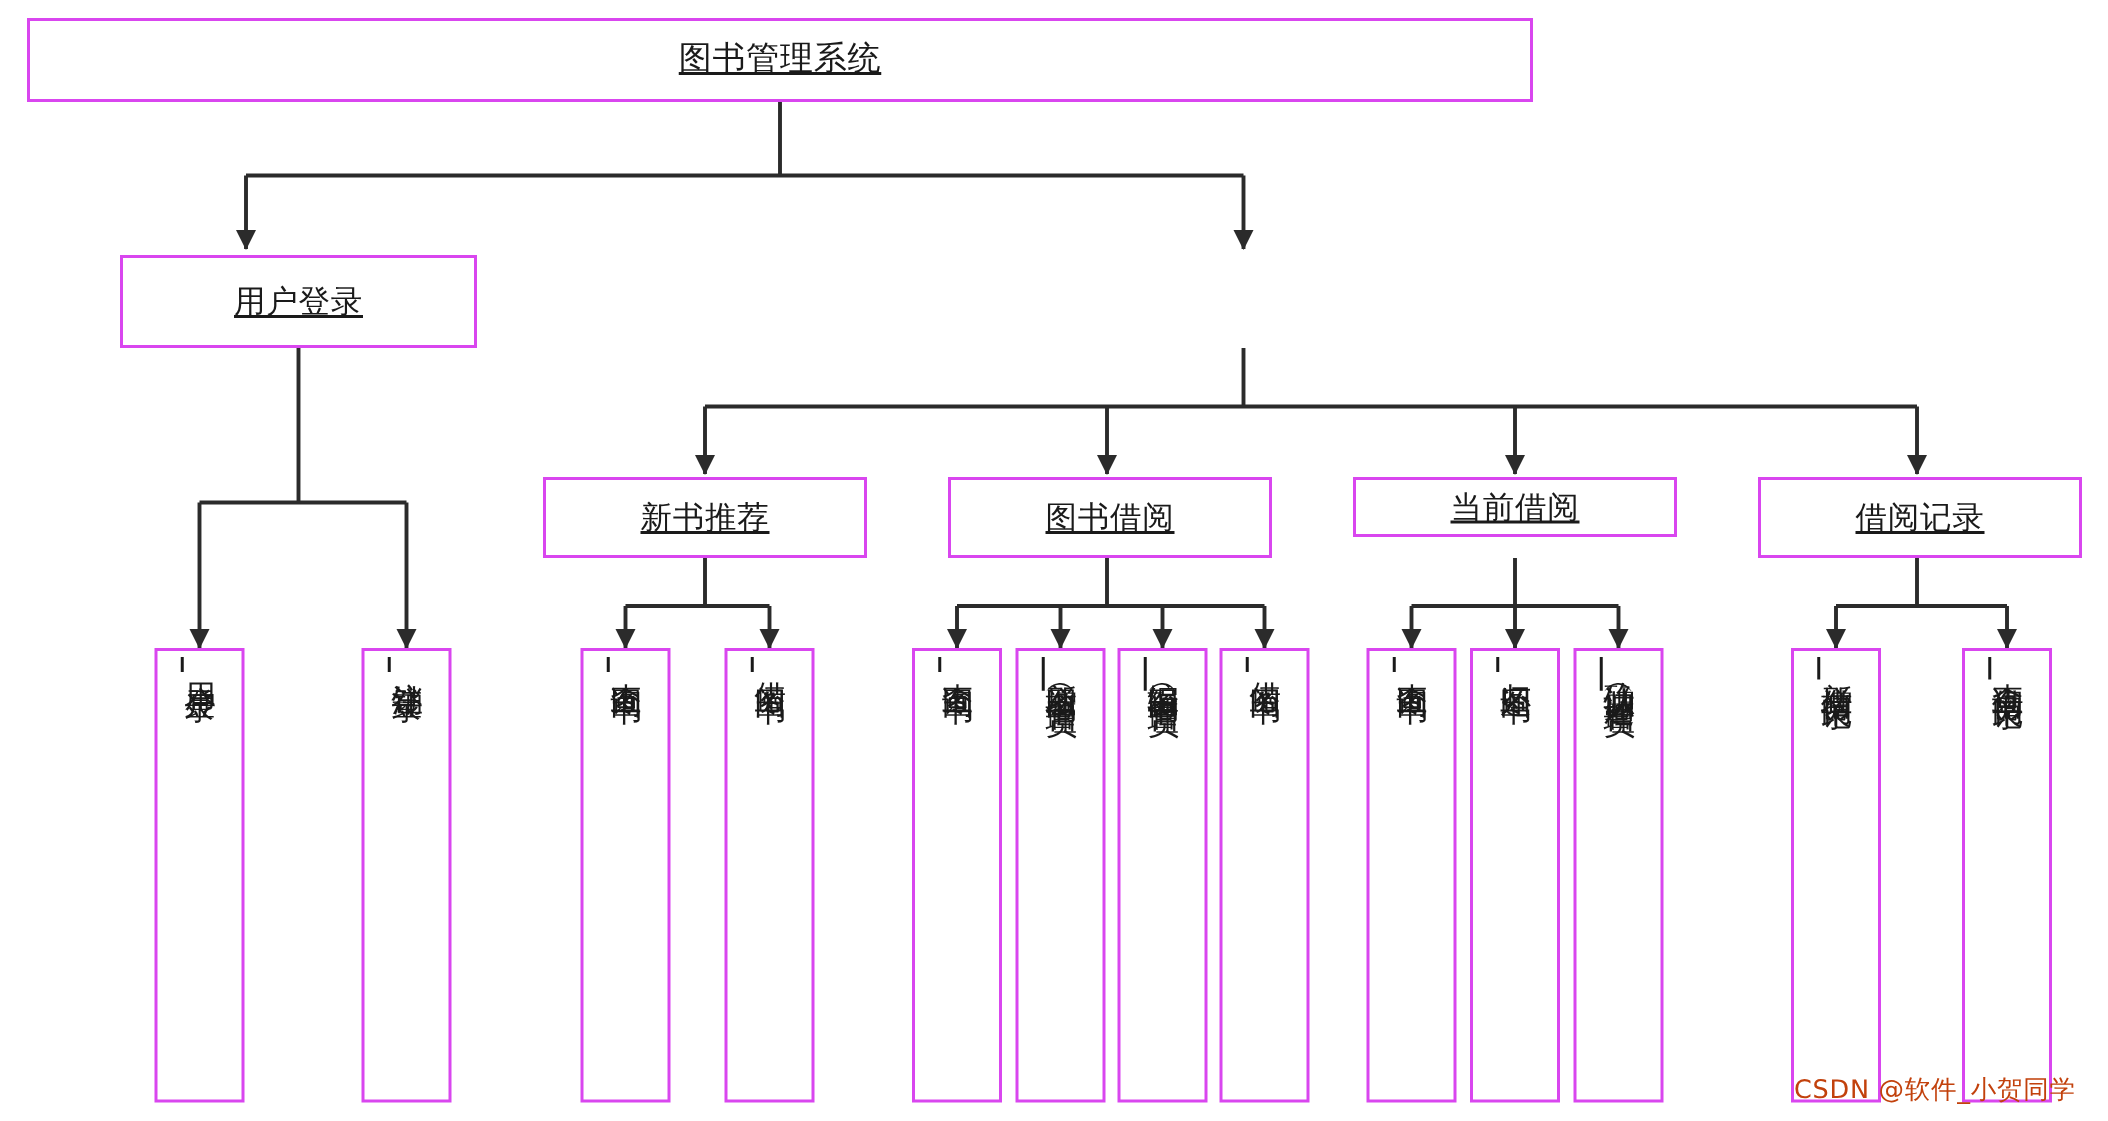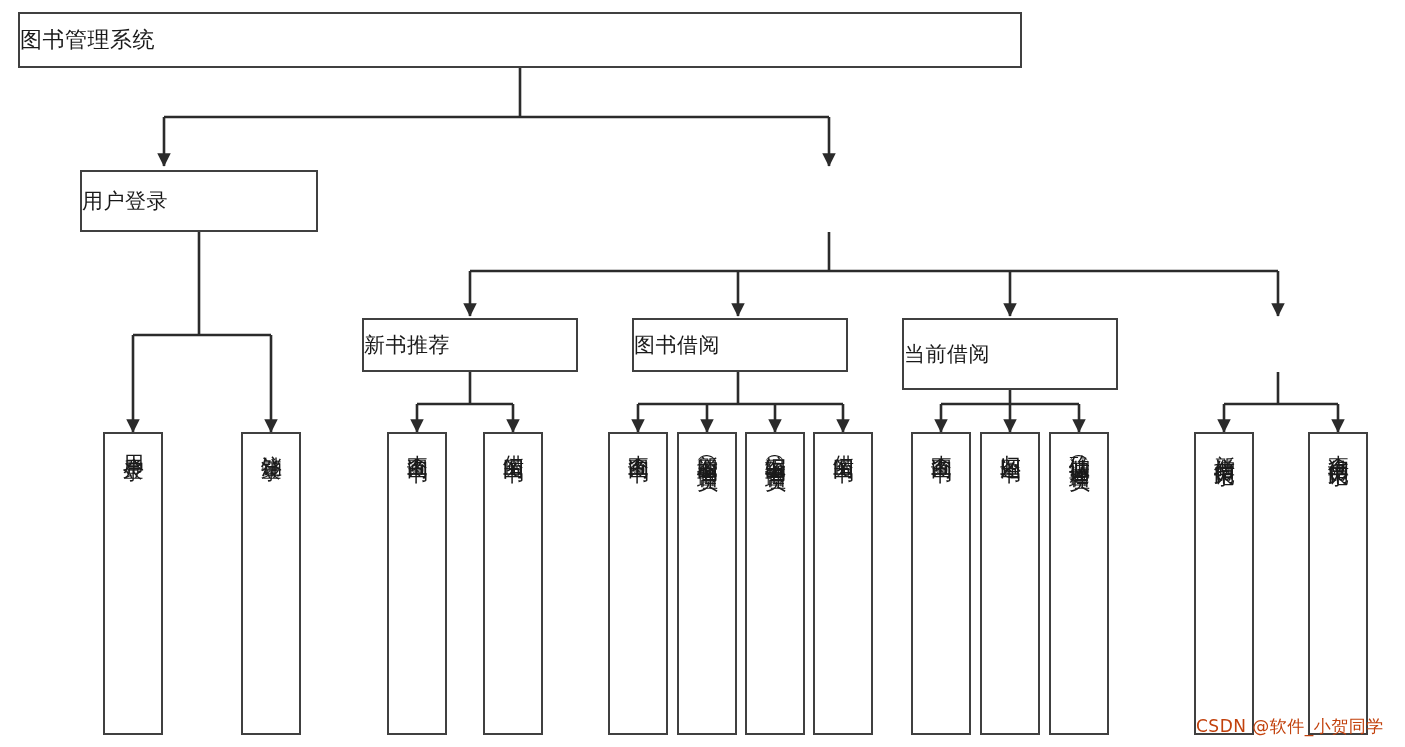--- a/index.html
+++ b/index.html
@@ -22,26 +22,27 @@
     position: absolute;
     left: 0;
     top: 0;
     width: 1405px;
     height: 747px;
     pointer-events: none;
   }
   .node {
     position: absolute;
     box-sizing: border-box;
-    border: 2px solid #404040;
+    border: 2px solid #d946ef;
     background: #ffffff;
     display: flex;
     align-items: center;
-    justify-content: flex-start;
+    justify-content: center;
     color: #1a1a1a;
+    text-decoration: underline;
   }
   .node .label {
     display: block;
     line-height: 1.18;
     letter-spacing: 0.5px;
     white-space: nowrap;
   }
   
   .h-node .label {
     font-size: 21px;
@@ -132,22 +133,25 @@
   <div class="node h-node" style="left:80px; top:170px; width:238px; height:62px;">
     <span class="label">用户登录</span>
   </div>
 
   <div class="node h-node" style="left:632px; top:318px; width:216px; height:54px;">
     <span class="label">图书借阅</span>
   </div>
   <div class="node h-node" style="left:362px; top:318px; width:216px; height:54px;">
     <span class="label">新书推荐</span>
   </div>
-  <div class="node h-node" style="left:902px; top:318px; width:216px; height:72px;">
+  <div class="node h-node" style="left:902px; top:318px; width:216px; height:40px;">
     <span class="label">当前借阅</span>
+  </div>
+  <div class="node h-node" style="left:1172px; top:318px; width:216px; height:54px;">
+    <span class="label">借阅记录</span>
   </div>
 
   <div class="node v-node" style="left:103px; top:432px; width:60px; height:303px;">
     <span class="label">用户登录</span>
   </div>
   <div class="node v-node" style="left:241px; top:432px; width:60px; height:303px;">
     <span class="label">注销登录</span>
   </div>
 
   <div class="node v-node" style="left:387px; top:432px; width:60px; height:303px;">

